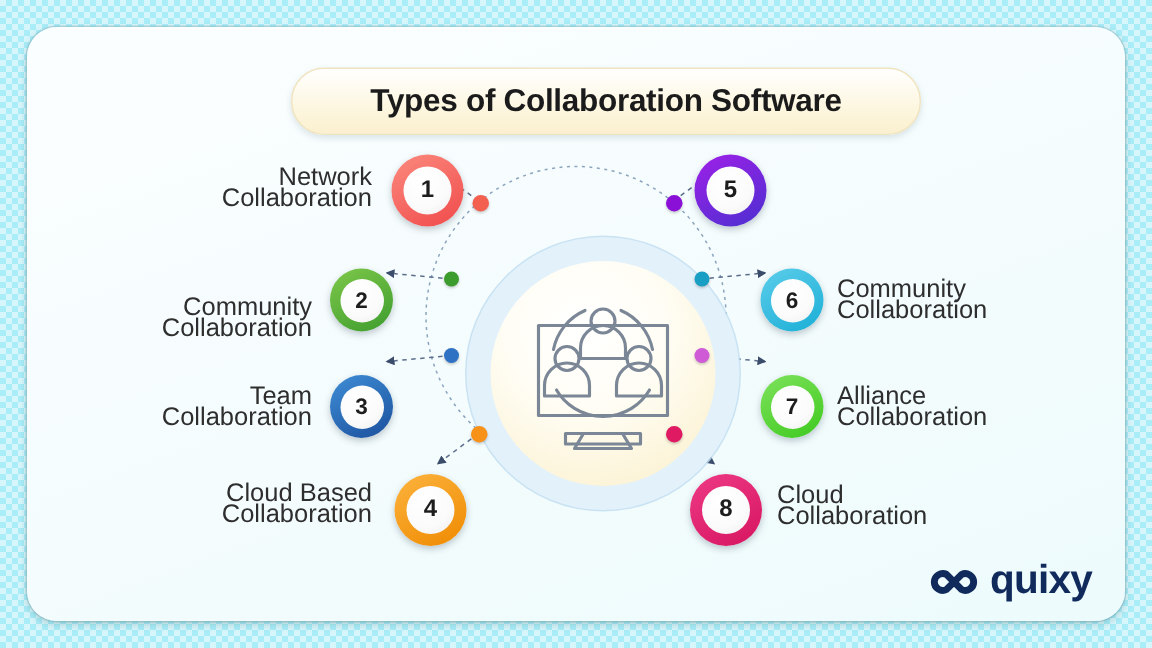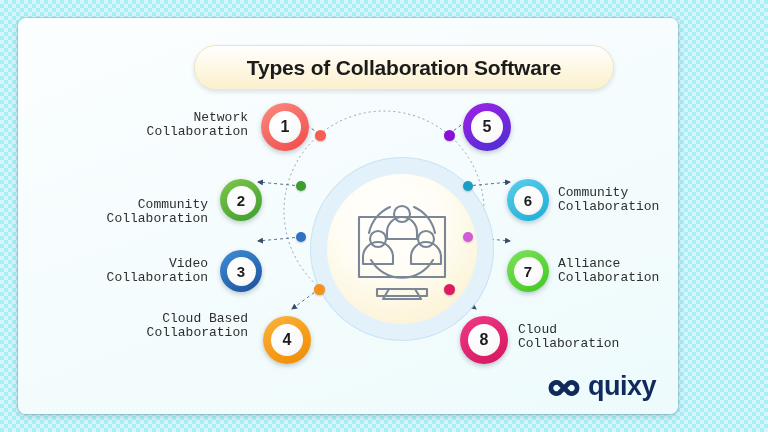--- a/index.html
+++ b/index.html
@@ -21,23 +21,23 @@
       linear-gradient(45deg, rgba(130,230,246,0.55) 25%, transparent 25%, transparent 75%, rgba(130,230,246,0.55) 75%);
     background-size: 8px 8px;
     background-position: 0 0, 4px 4px;
   }
 
   
   #panel {
     position: absolute;
     left: 18px;
     top: 18px;
-    width: 660px;
+    width: 732px;
     height: 396px;
-    border-radius: 8px;
+    border-radius: 20px;
     background: linear-gradient(160deg, #fbfeff 0%, #f4fcfd 55%, #edfbfc 100%);
     box-shadow: 0 2px 6px rgba(60,110,120,0.30), 0 0 0 1px rgba(150,195,205,0.55);
   }
 
   
   #title-pill {
     position: absolute;
     left: 176px;
     top: 27px;
     width: 418px;
@@ -113,25 +113,24 @@
   
   .node.big { width: 48px; height: 48px; }
   .node.big .core { width: 32px; height: 32px; font-size: 16px; }
   
   .node.sm { width: 42px; height: 42px; }
   .node.sm .core { width: 29px; height: 29px; font-size: 15px; }
 
   
   .lbl {
     position: absolute;
-    font-size: 13px;
+    font-size: 17px;
     line-height: 14px;
     color: #2e2e2e;
     white-space: pre-line;
-    font-family: Liberation Mono, monospace;
   }
   .lbl.r { text-align: right; }
   .lbl.l { text-align: left; }
 
   
   #logo {
     position: absolute;
     right: 22px;
     bottom: 14px;
     display: flex;
@@ -232,23 +231,23 @@
       <div class="core">7</div>
     </div>
     <div class="node big" style="left:442px;top:298px;background:linear-gradient(150deg,#ee3a86,#d6145f);">
       <div class="core">8</div>
     </div>
 
     <div class="lbl r" style="left:96px;top:93px;width:134px;">Network
 Collaboration</div>
     <div class="lbl r" style="left:56px;top:180px;width:134px;">Community
 Collaboration</div>
-    <div class="lbl r" style="left:56px;top:239px;width:134px;">Video
-Collaboration</div>
-    <div class="lbl r" style="left:96px;top:294px;width:134px;">Cloud Based
+    <div class="lbl r" style="left:56px;top:239px;width:134px;">Team
+Collaboration</div>
+    <div class="lbl r" style="left:96px;top:304px;width:134px;">Cloud Based
 Collaboration</div>
     <div class="lbl l" style="left:540px;top:168px;width:150px;">Community
 Collaboration</div>
     <div class="lbl l" style="left:540px;top:239px;width:150px;">Alliance
 Collaboration</div>
     <div class="lbl l" style="left:500px;top:305px;width:150px;">Cloud
 Collaboration</div>
 
     <div id="logo">
       <svg width="34" height="24" viewBox="0 0 34 24">

